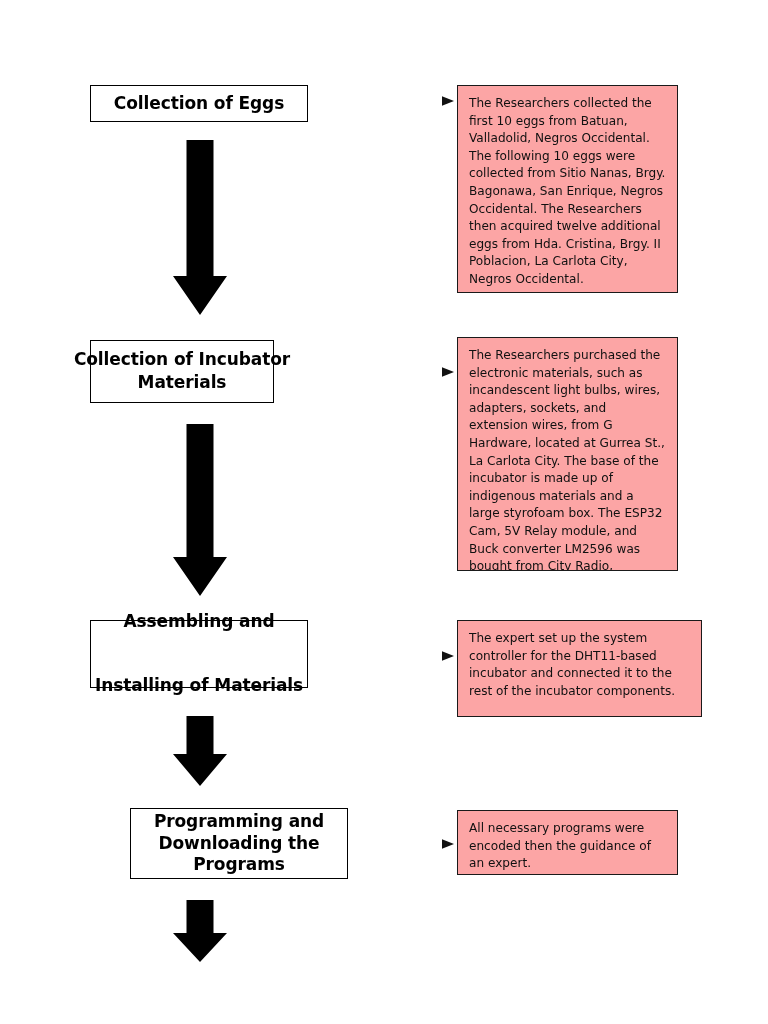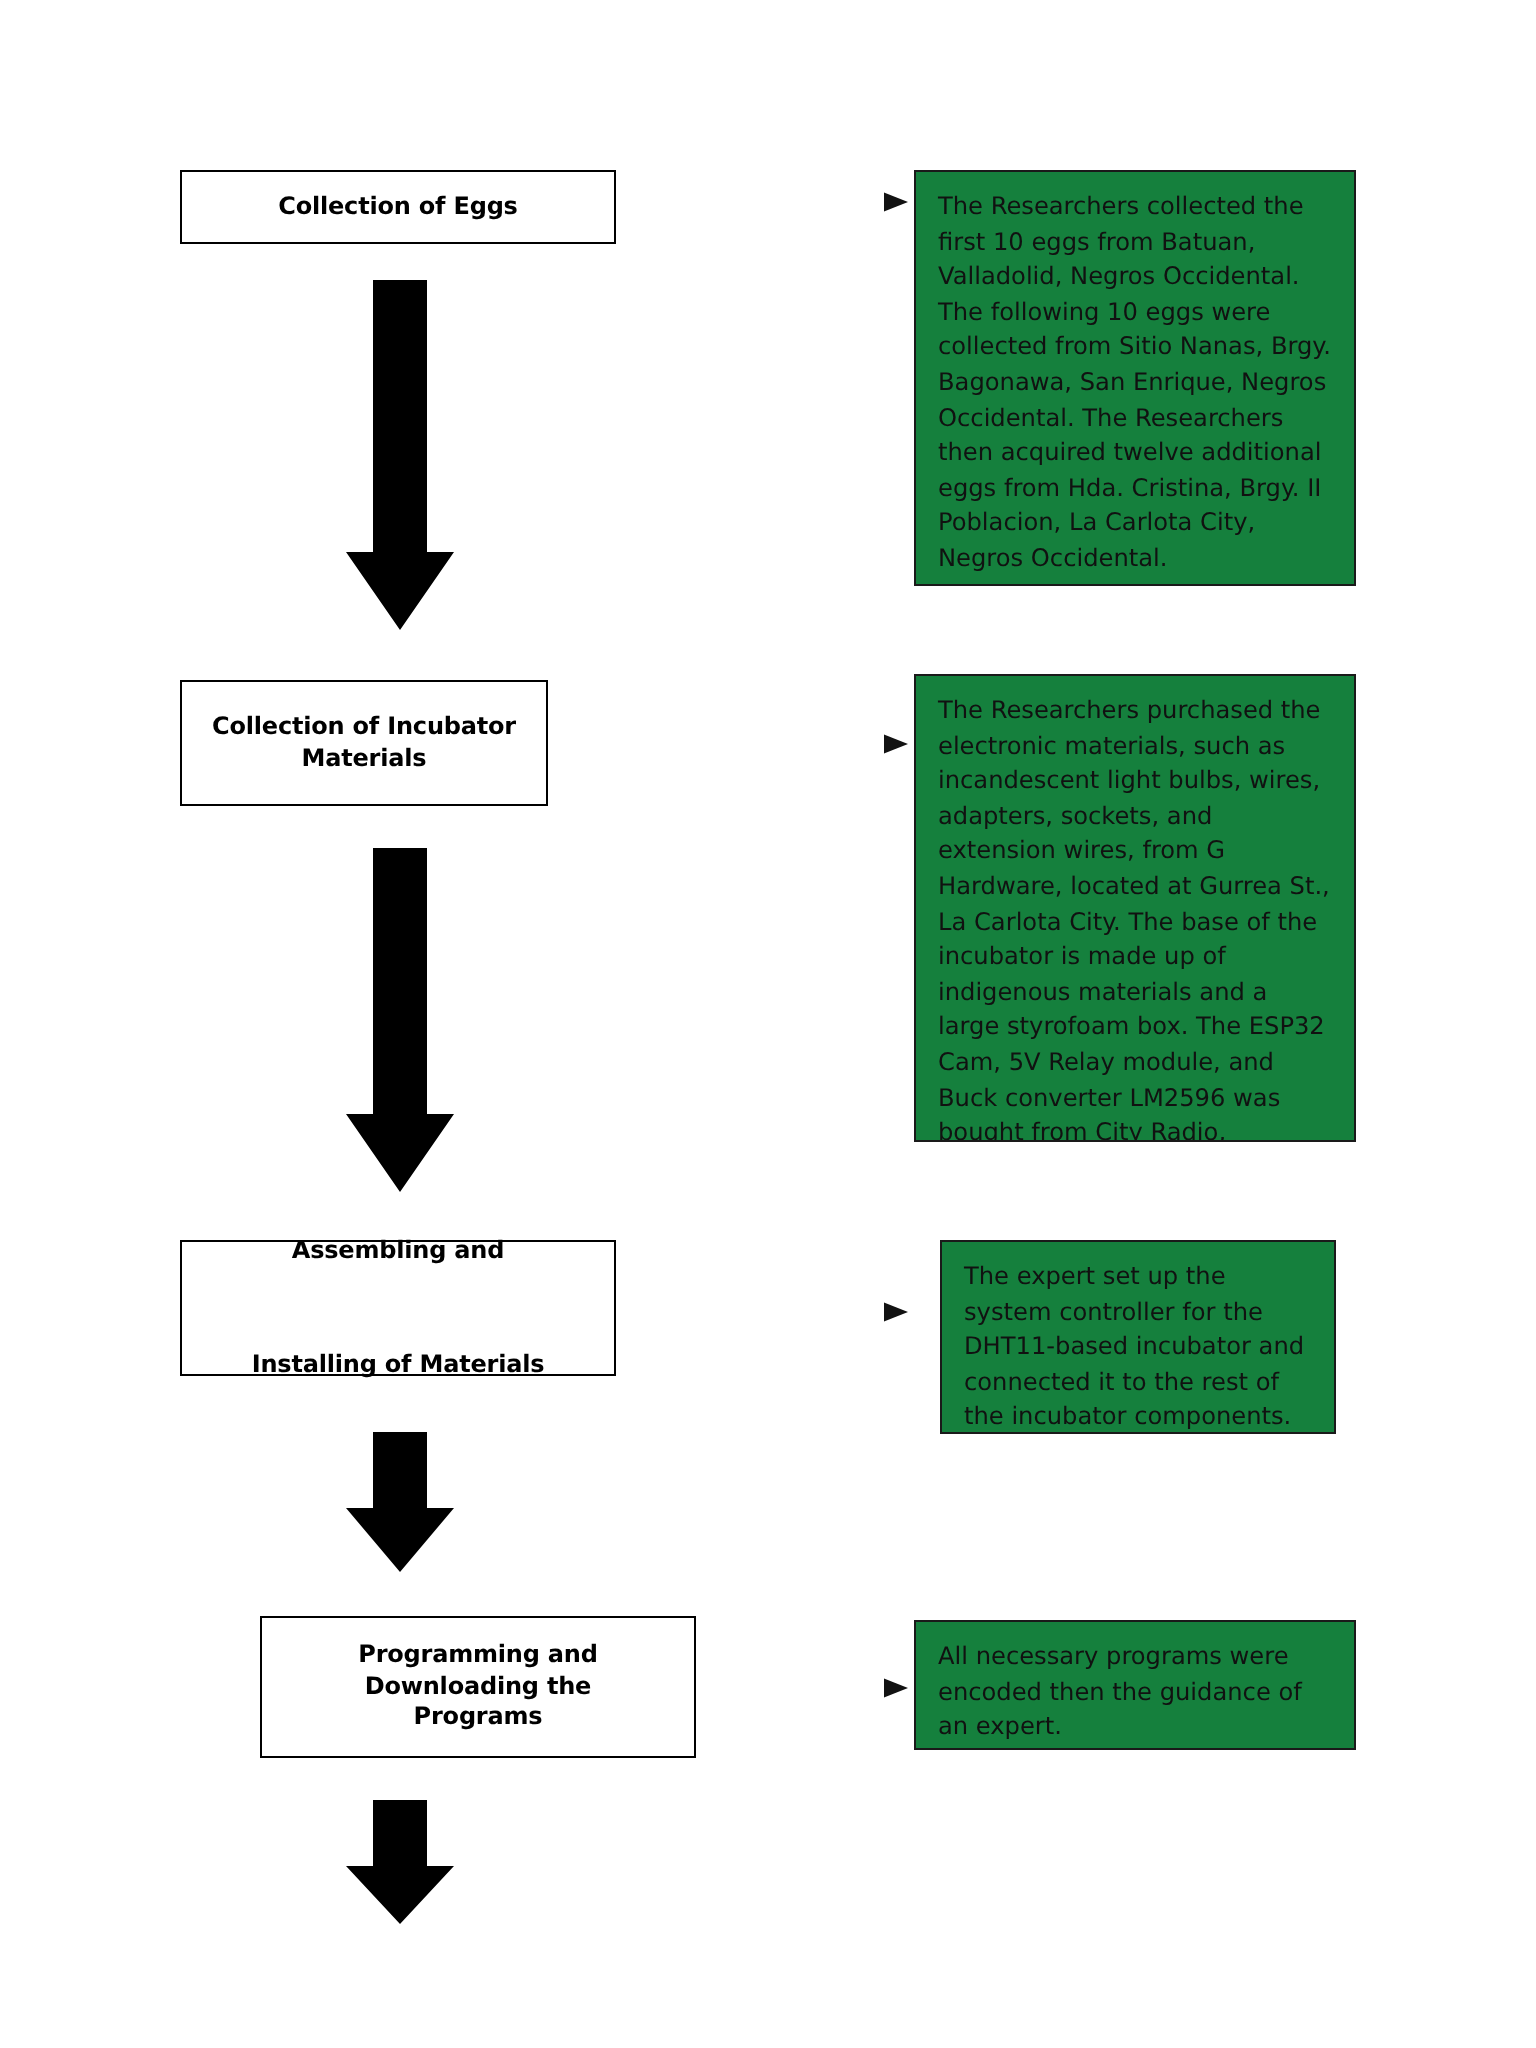--- a/index.html
+++ b/index.html
@@ -25,39 +25,39 @@
     position: absolute;
     box-sizing: border-box;
     border: 1.5px solid #000000;
     background: #ffffff;
     display: flex;
     flex-direction: column;
     align-items: center;
     justify-content: center;
     text-align: center;
     font-weight: bold;
-    font-size: 12px;
+    font-size: 17px;
     line-height: 1.28;
     letter-spacing: -0.1px;
     padding: 4px 6px;
   }
   .process-box .pline {
     display: block;
     white-space: nowrap;
   }
   .process-box.spaced .pline + .pline {
     margin-top: 1px;
   }
 
   
   .desc-box {
     position: absolute;
     box-sizing: border-box;
     border: 1.2px solid #1a1a1a;
-    background: #15803d;
+    background: #fca5a5;
     font-size: 12.1px;
     line-height: 1.455;
     text-align: left;
     padding: 9px 11px 8px 11px;
     color: #111111;
     overflow: hidden;
   }
 
   
   .connector {
@@ -147,21 +147,21 @@
           <stop offset="0.6" stop-color="#8e8e8e"></stop>
           <stop offset="0.9" stop-color="#b4b4b4"></stop>
           <stop offset="1" stop-color="#2a2a2a"></stop>
         </linearGradient>
       </defs>
       <line x1="0" y1="7" x2="128" y2="7" stroke="url(#cg3)" stroke-width="1.6"></line>
       <polygon points="126,2.2 138,7 126,11.8" fill="#121212"></polygon>
     </svg>
   </div>
 
-  <div class="desc-box" style="left:470px; top:620px; width:198px; height:97px;">The expert set up the system controller for the DHT11-based incubator and connected it to the rest of the incubator components.</div>
+  <div class="desc-box" style="left:457px; top:620px; width:245px; height:97px;">The expert set up the system controller for the DHT11-based incubator and connected it to the rest of the incubator components.</div>
 
   <div class="block-arrow" style="left:173px; top:716px;">
     <svg width="54" height="70" viewBox="0 0 54 70" xmlns="http://www.w3.org/2000/svg">
       <polygon points="13.5,0 40.5,0 40.5,38 54,38 27,70 0,38 13.5,38" fill="#000000"></polygon>
     </svg>
   </div>
 
   <div class="process-box" style="left:90px; top:808px; width:218px; height:71px;margin-left:40px;">
     <span class="pline">Programming and</span>
     <span class="pline">Downloading the</span>

